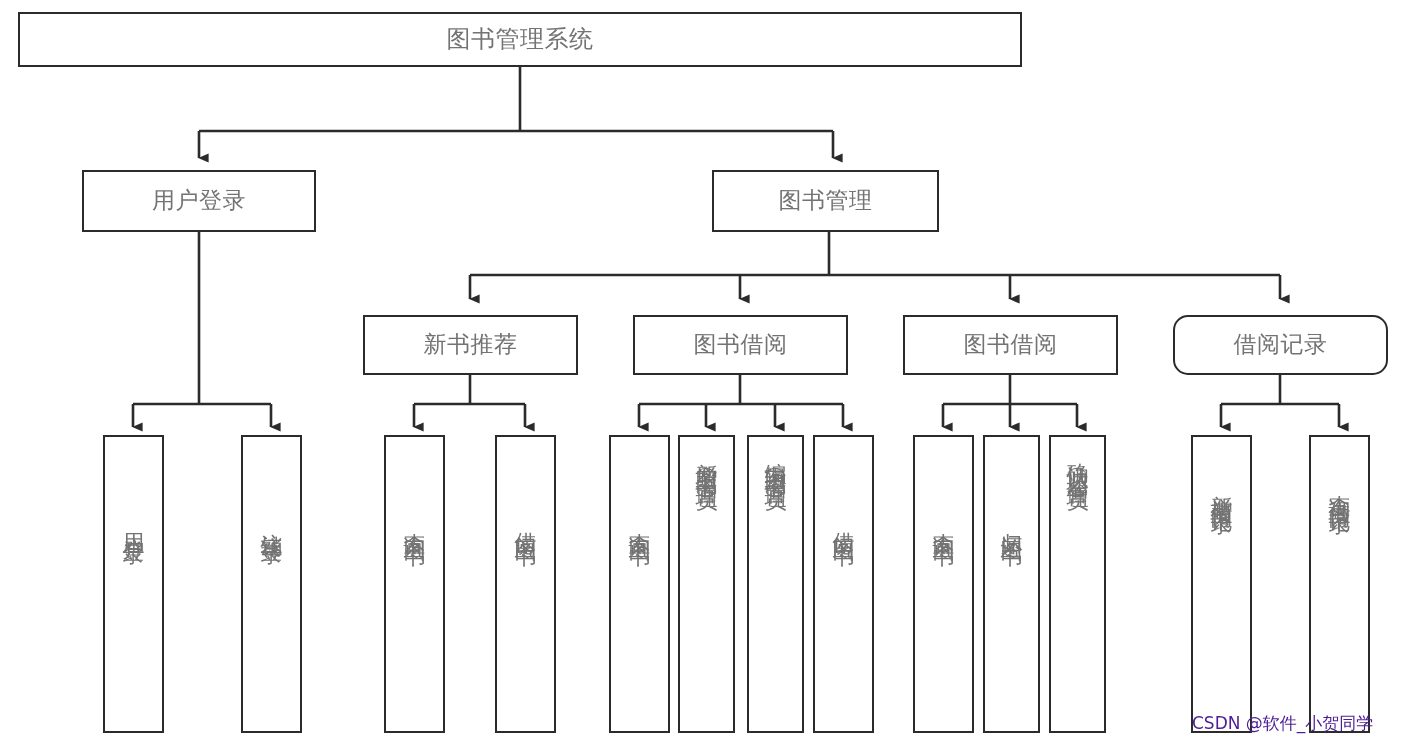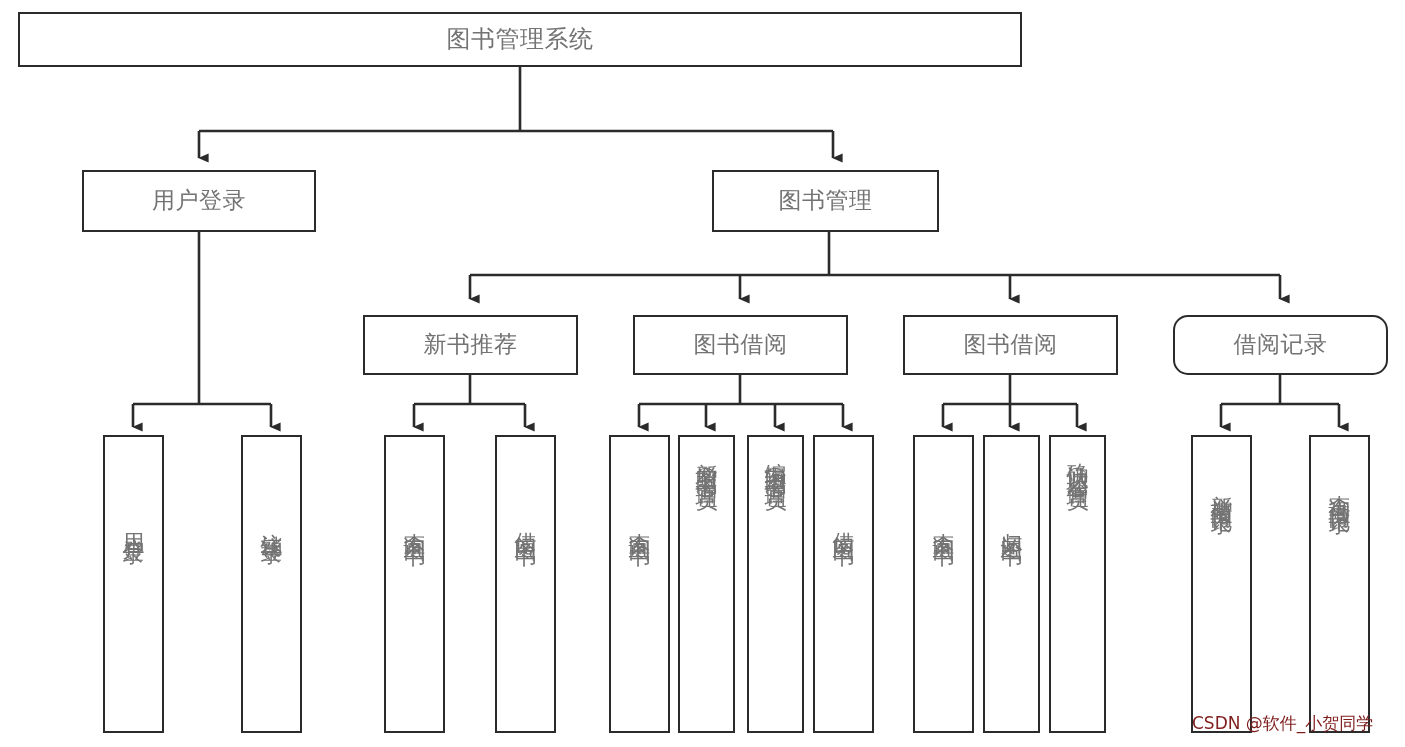--- a/index.html
+++ b/index.html
@@ -62,21 +62,21 @@
     letter-spacing: 4px;
     white-space: normal;
     max-height: 100%;
     text-align: start;
   }
   #watermark {
     position: absolute;
     left: 1192px;
     top: 712px;
     font-size: 17px;
-    color: #7f1d1d;
+    color: #4c1d95;
     white-space: nowrap;
     z-index: 5;
     font-family: "DejaVu Sans", "Liberation Sans", sans-serif;
   }
 </style>
 </head>
 <body>
 
 <div id="canvas">
 

